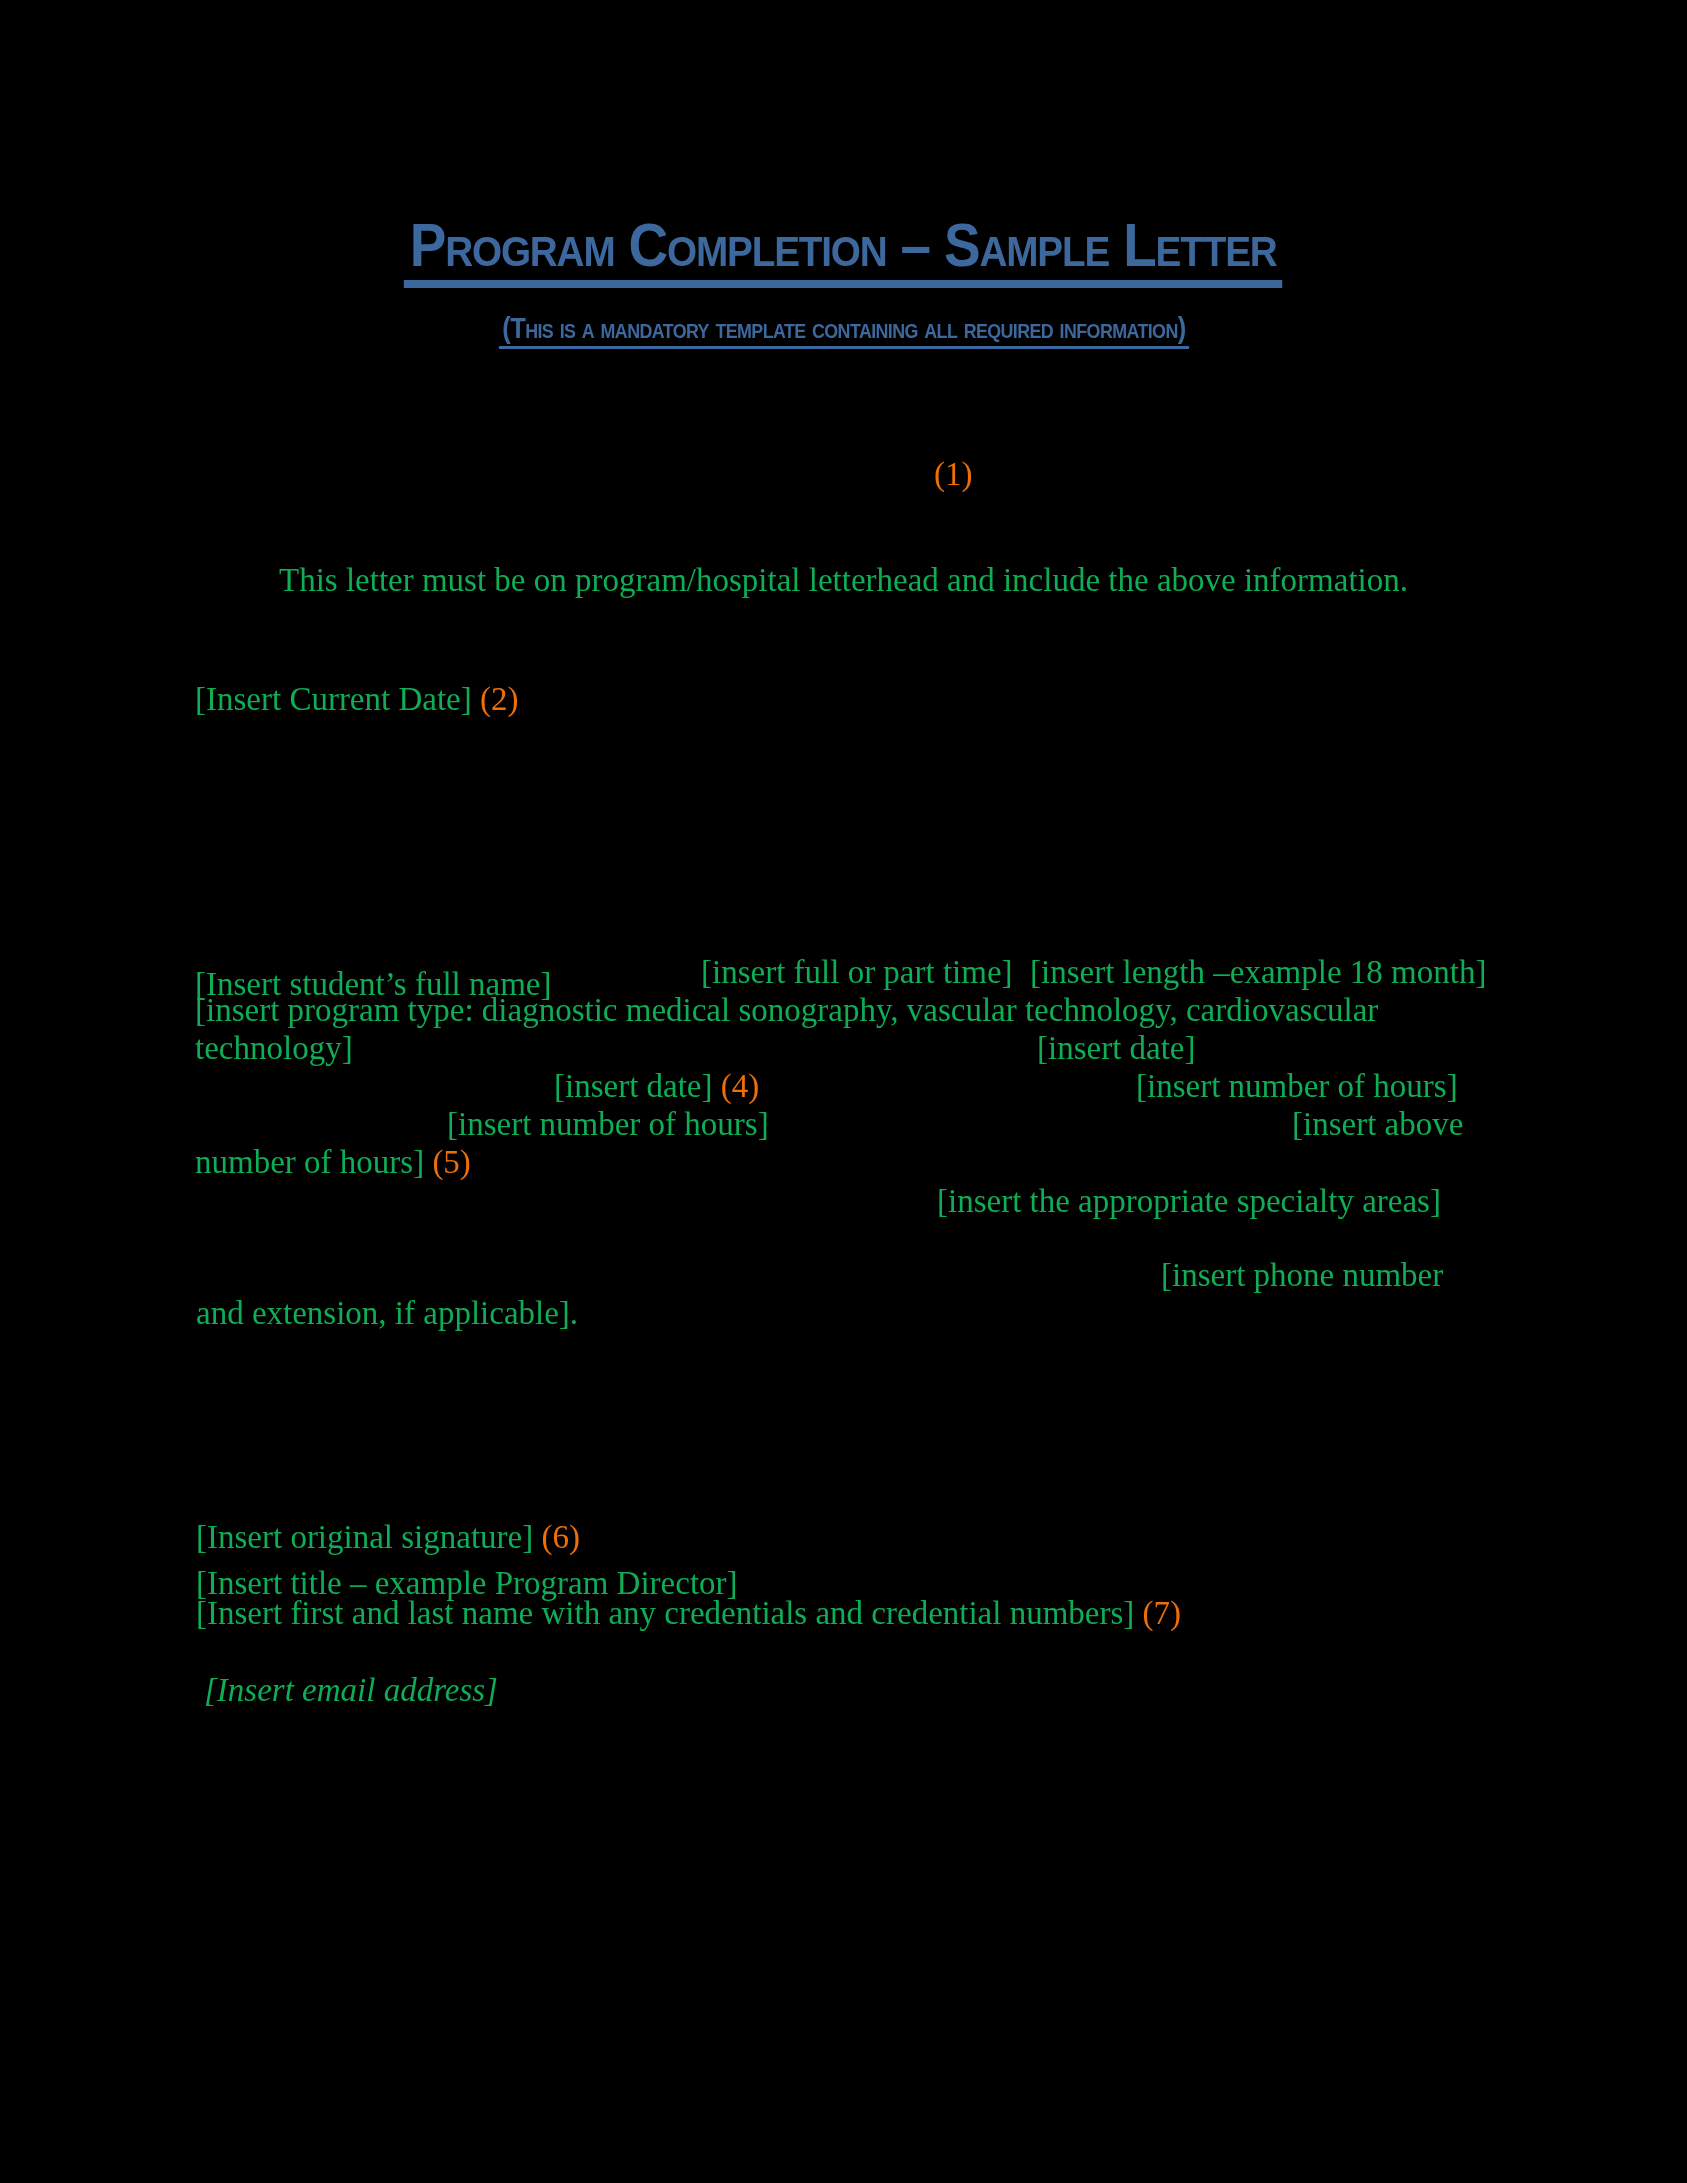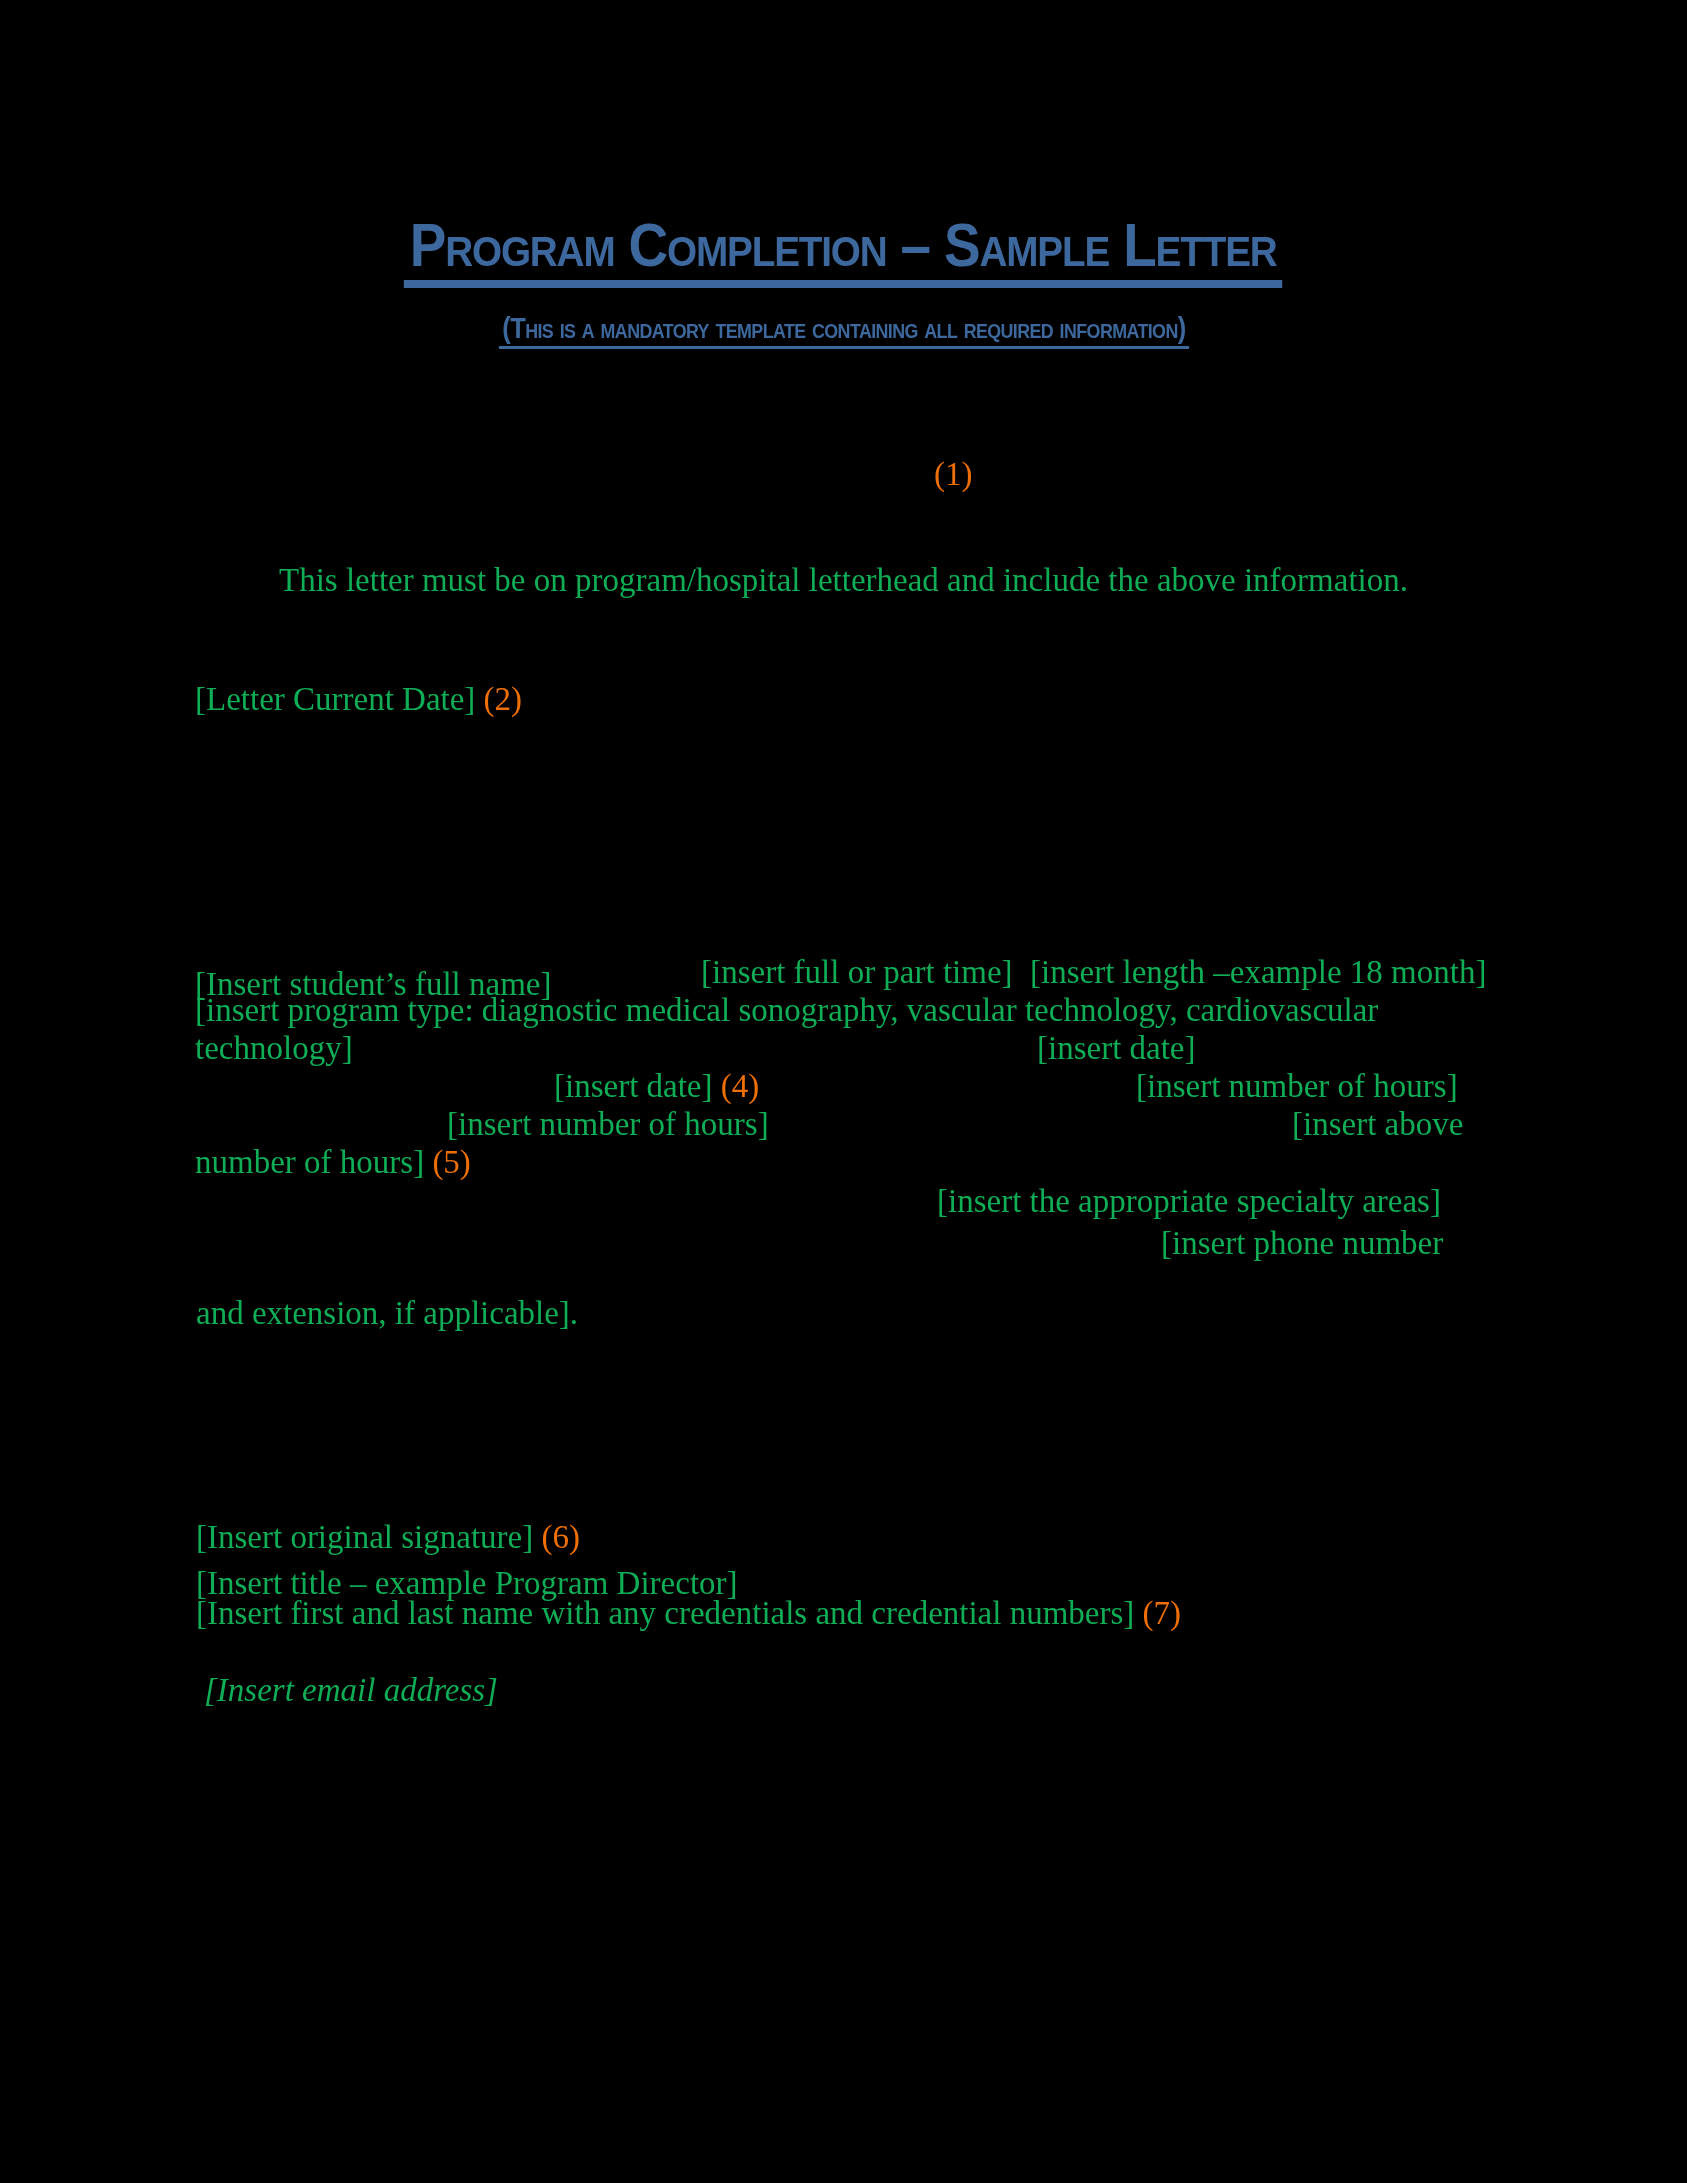--- a/index.html
+++ b/index.html
@@ -57,21 +57,21 @@
 
   <div class="frag center" style="top:308px;">
     <span class="doc-subtitle">(This is a mandatory template containing all required information)</span>
   </div>
 
   <span class="frag orange" style="left:934px;top:455px;">(1)</span>
 
   <div class="frag center" style="top:561px;">This letter must be on program/hospital letterhead and include the above information.</div>
 
   <div class="frag" style="left:195px;top:680px;">
-    <span>[Letter Current Date]</span>
+    <span>[Insert Current Date]</span>
     <span class="orange">(2)</span>
   </div>
 
   <span class="frag" style="left:195px;top:953px;margin-top:12px;">[Insert student’s full name]</span>
   <span class="frag" style="left:701px;top:953px;">[insert full or part time]</span>
   <span class="frag" style="left:1030px;top:953px;">[insert length –example 18 month]</span>
 
   <span class="frag" style="left:195px;top:991px;">[insert program type: diagnostic medical sonography, vascular technology, cardiovascular</span>
 
   <span class="frag" style="left:195px;top:1029px;">technology]</span>
@@ -80,21 +80,21 @@
   <span class="frag" style="left:554px;top:1067px;"><span>[insert date]</span> <span class="orange">(4)</span></span>
   <span class="frag" style="left:1136px;top:1067px;">[insert number of hours]</span>
 
   <span class="frag" style="left:447px;top:1105px;">[insert number of hours]</span>
   <span class="frag" style="left:1292px;top:1105px;">[insert above</span>
 
   <span class="frag" style="left:195px;top:1143px;"><span>number of hours]</span> <span class="orange">(5)</span></span>
 
   <span class="frag" style="left:937px;top:1182px;">[insert the appropriate specialty areas]</span>
 
-  <span class="frag" style="left:1161px;top:1224px;">[insert phone number</span>
+  <span class="frag" style="left:1161px;top:1256px;">[insert phone number</span>
 
   <span class="frag" style="left:196px;top:1294px;">and extension, if applicable].</span>
 
   <span class="frag" style="left:196px;top:1518px;"><span>[Insert original signature]</span> <span class="orange">(6)</span></span>
 
   <span class="frag" style="left:196px;top:1594px;text-align:center;"><span>[Insert first and last name with any credentials and credential numbers]</span> <span class="orange">(7)</span></span>
 
   <span class="frag" style="left:196px;top:1536px;margin-top:28px;">[Insert title – example Program Director]</span>
 
   <span class="frag" style="left:204px;top:1671px;font-style:italic;">[Insert email address]</span>

